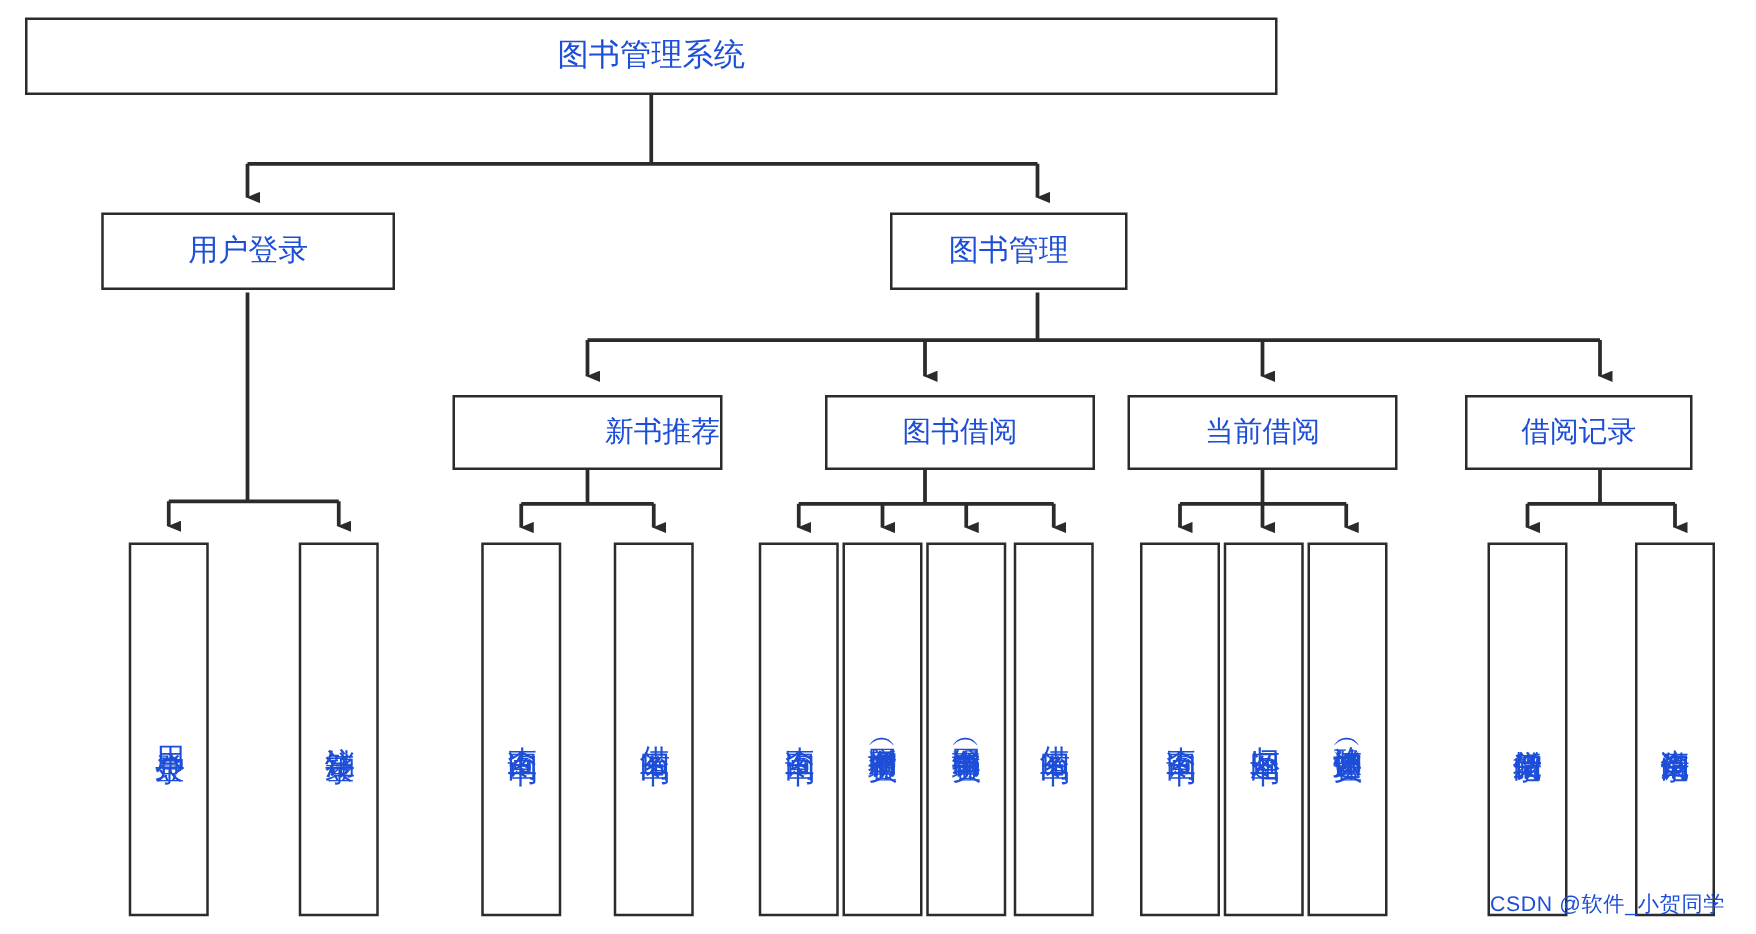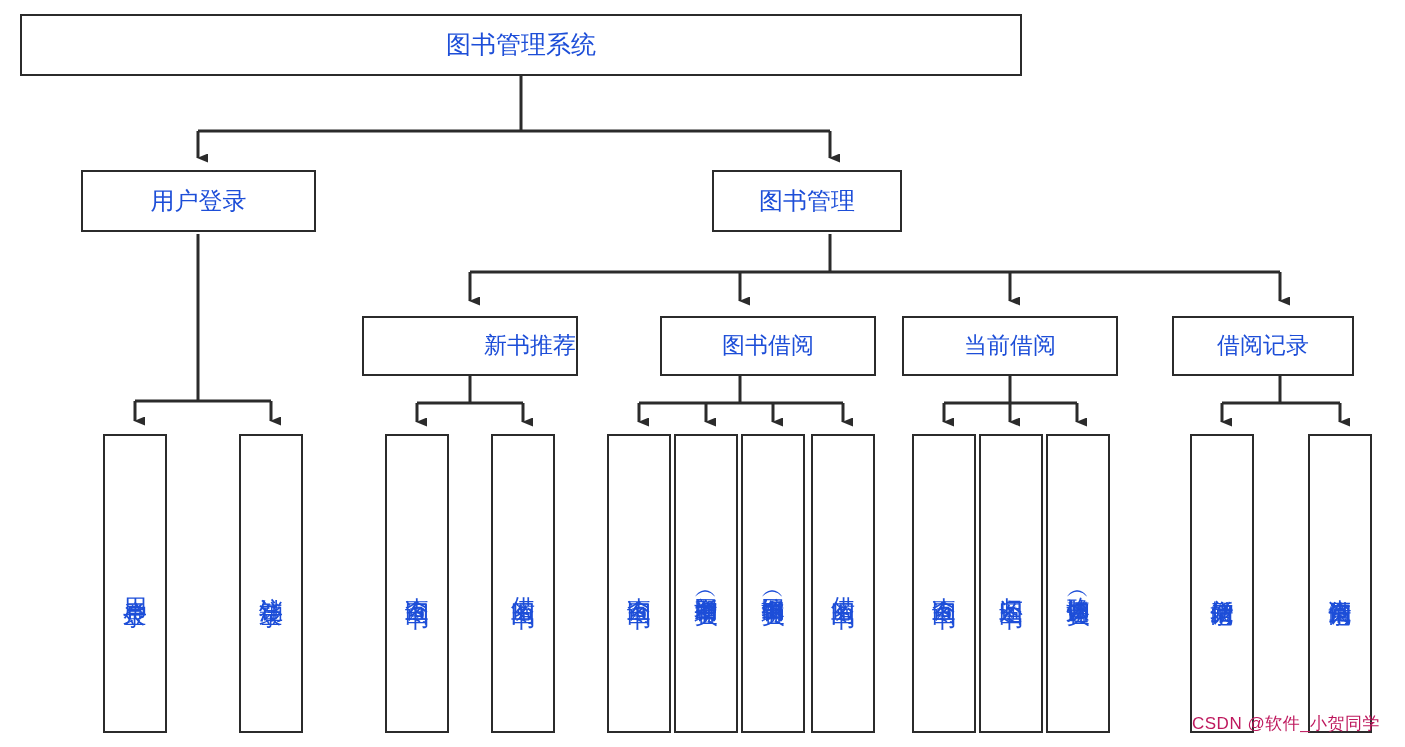--- a/index.html
+++ b/index.html
@@ -62,21 +62,21 @@
     top: 0;
     width: 1405px;
     height: 747px;
     pointer-events: none;
   }
   .watermark {
     position: absolute;
     left: 1192px;
     top: 712px;
     font-size: 17px;
-    color: #be185d;
+    color: #1d4ed8;
     letter-spacing: 0.5px;
     white-space: nowrap;
     user-select: none;
   }
 </style>
 </head>
 <body>
 
 <div id="diagram-root">
 

